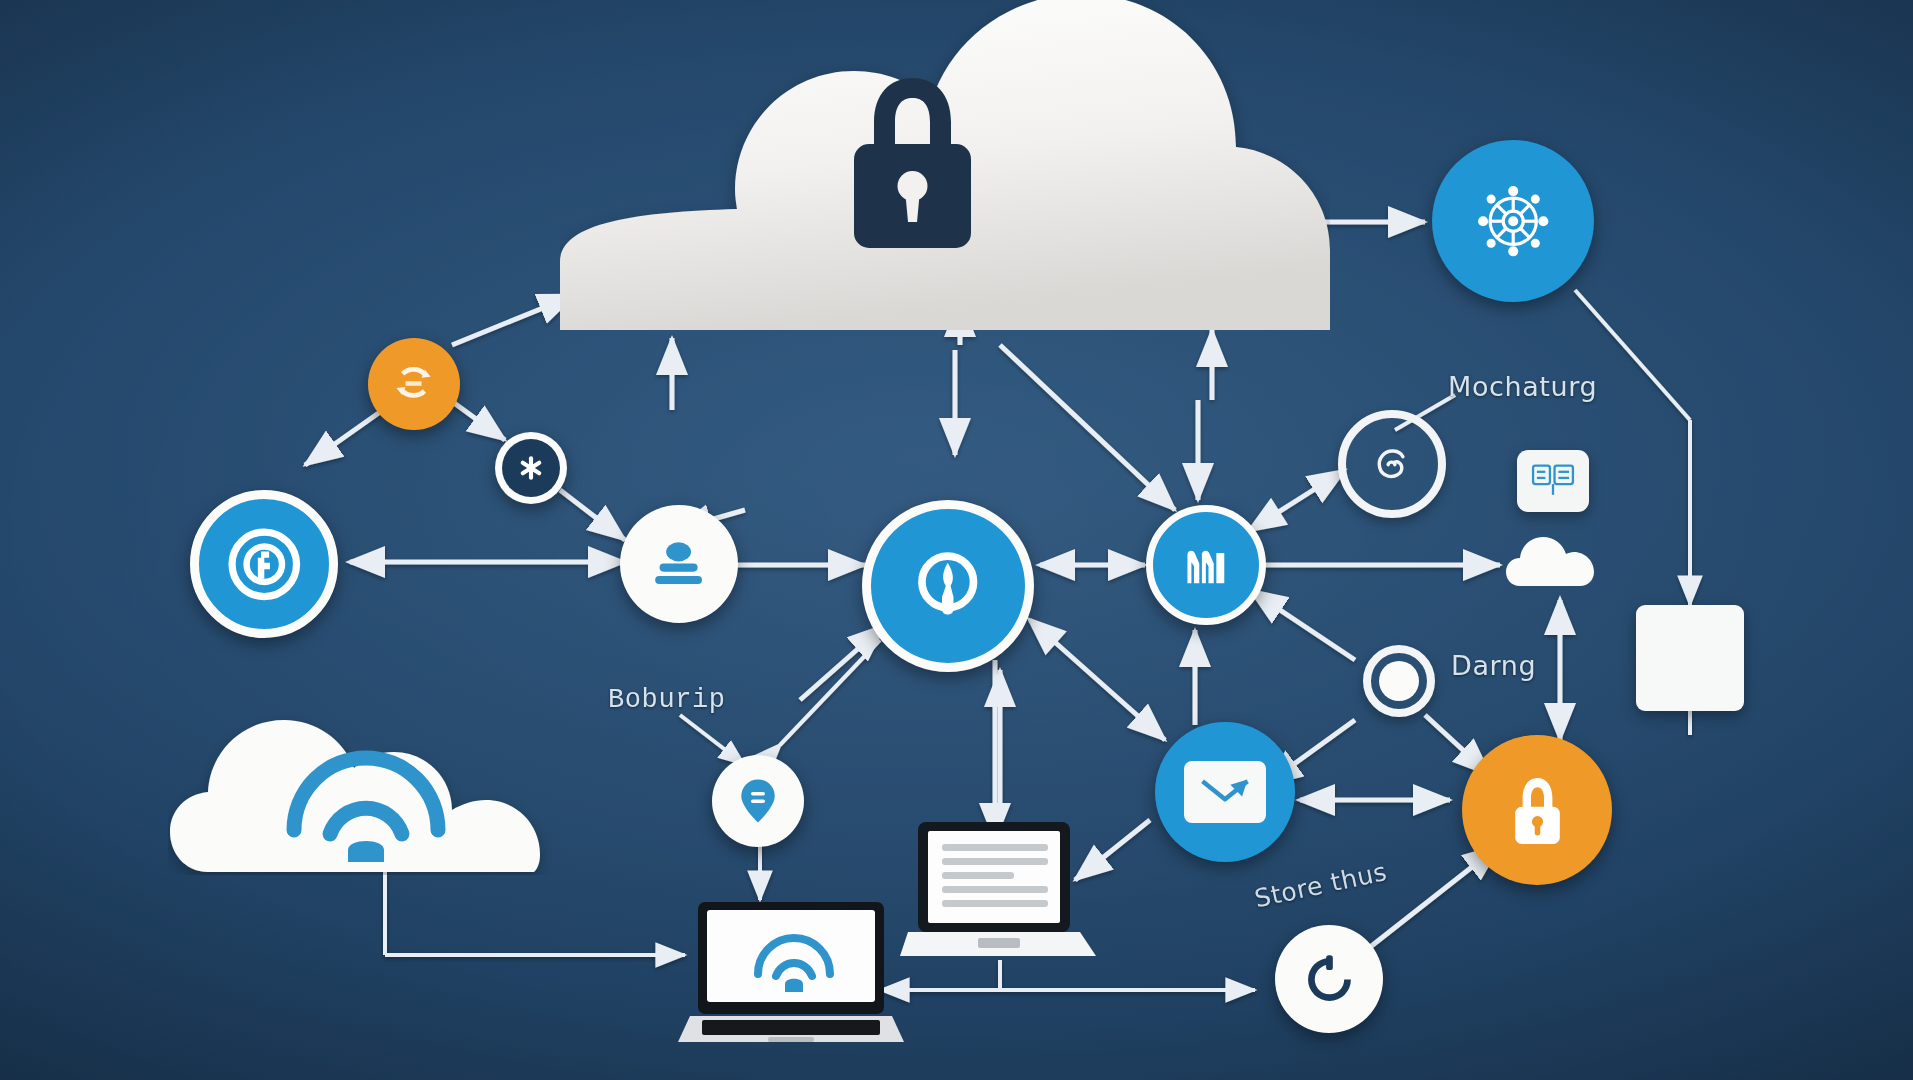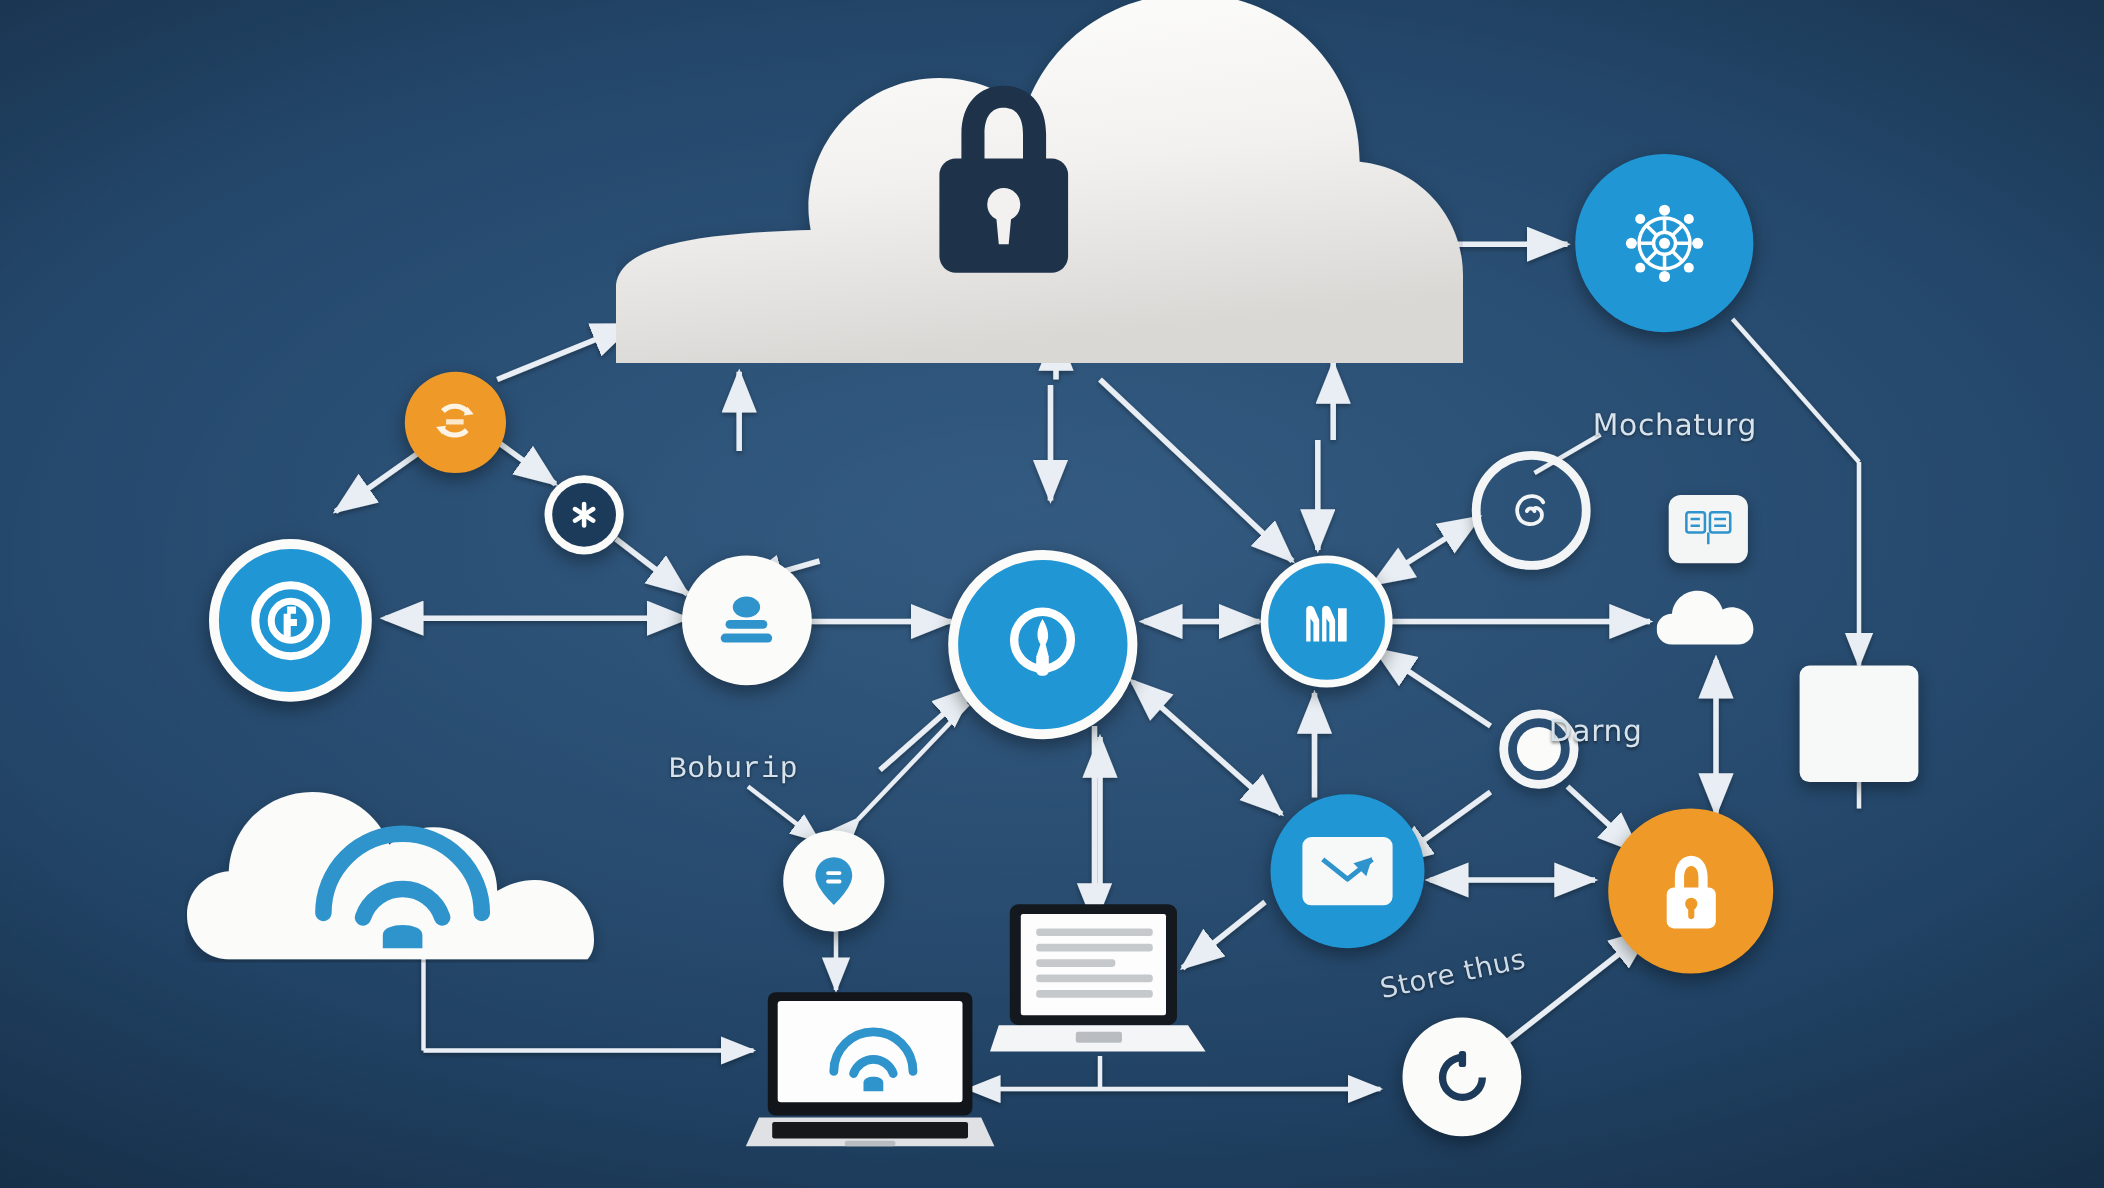--- a/index.html
+++ b/index.html
@@ -417,19 +417,19 @@
         <path d="M50 18 A32 32 0 1 0 82 50 L72 50 A22 22 0 1 1 50 28 Z" fill="#1c3a59"></path>
         <rect x="45" y="14" width="10" height="22" rx="4" fill="#1c3a59"></rect>
       </svg>
     </div>
 
   </div>
 
   <div class="layer" id="label-layer">
     <div class="label" style="left:1448px;top:371px;">Mochaturg</div>
     <div class="label" style="left:608px;top:685px;font-family:Liberation Mono, monospace;">Boburip</div>
-    <div class="label" style="left:1408px;top:650px;">Darng</div>
+    <div class="label" style="left:1451px;top:650px;">Darng</div>
     <div class="label label-curve" style="left:1252px;top:885px;transform:rotate(-12deg);transform-origin:left top;">
       <span>Store thus</span>
     </div>
   </div>
 
 </div>
 
 </body></html>

